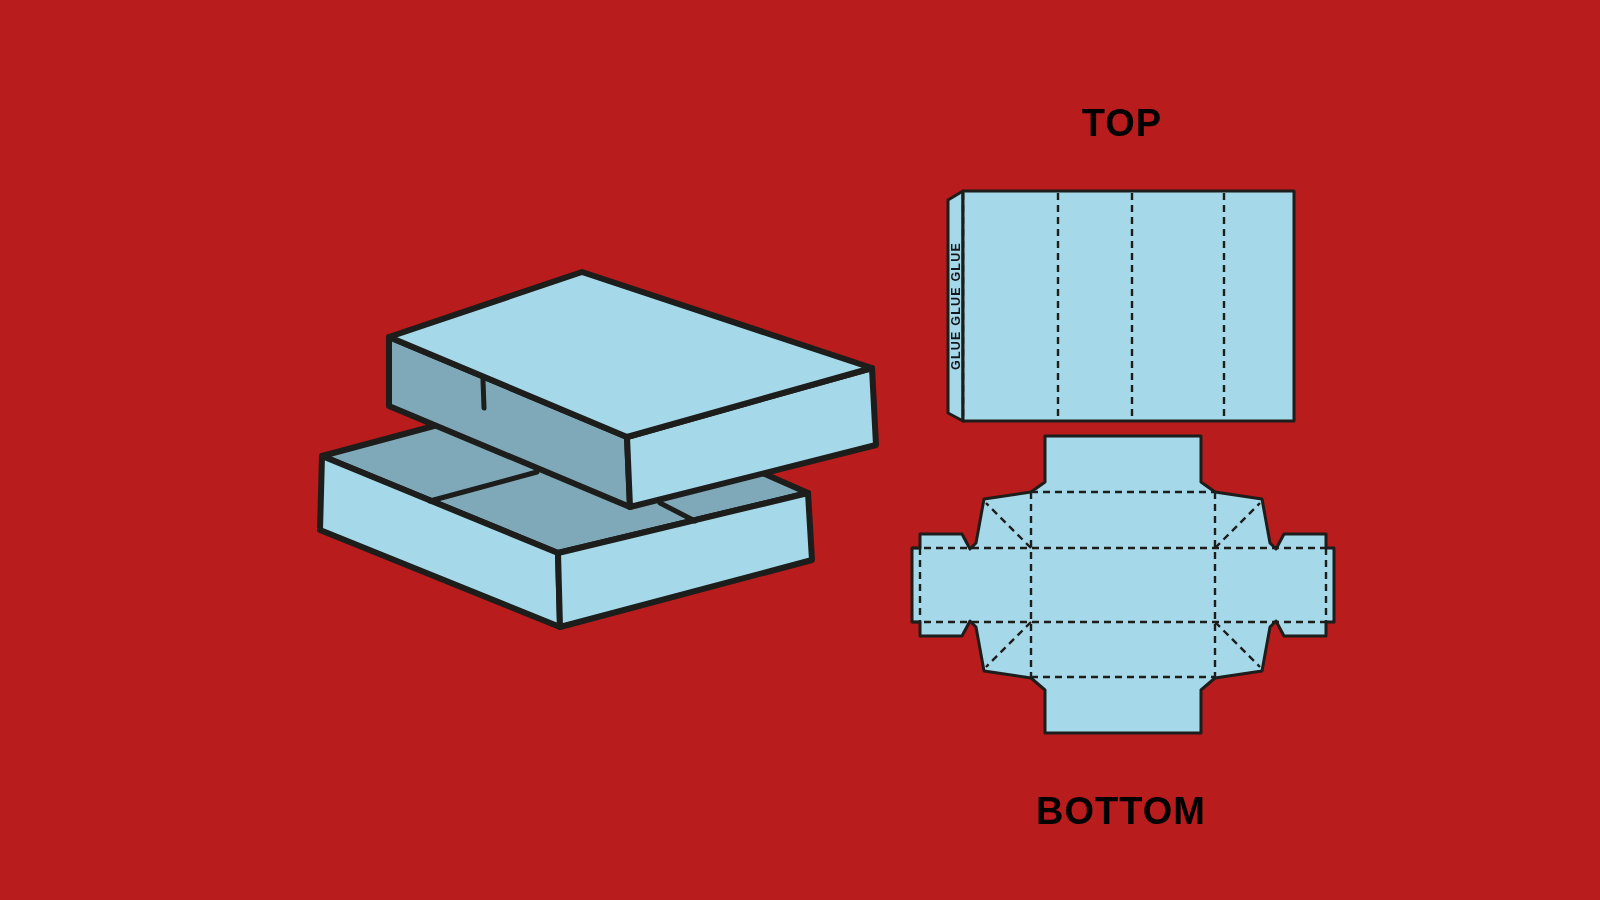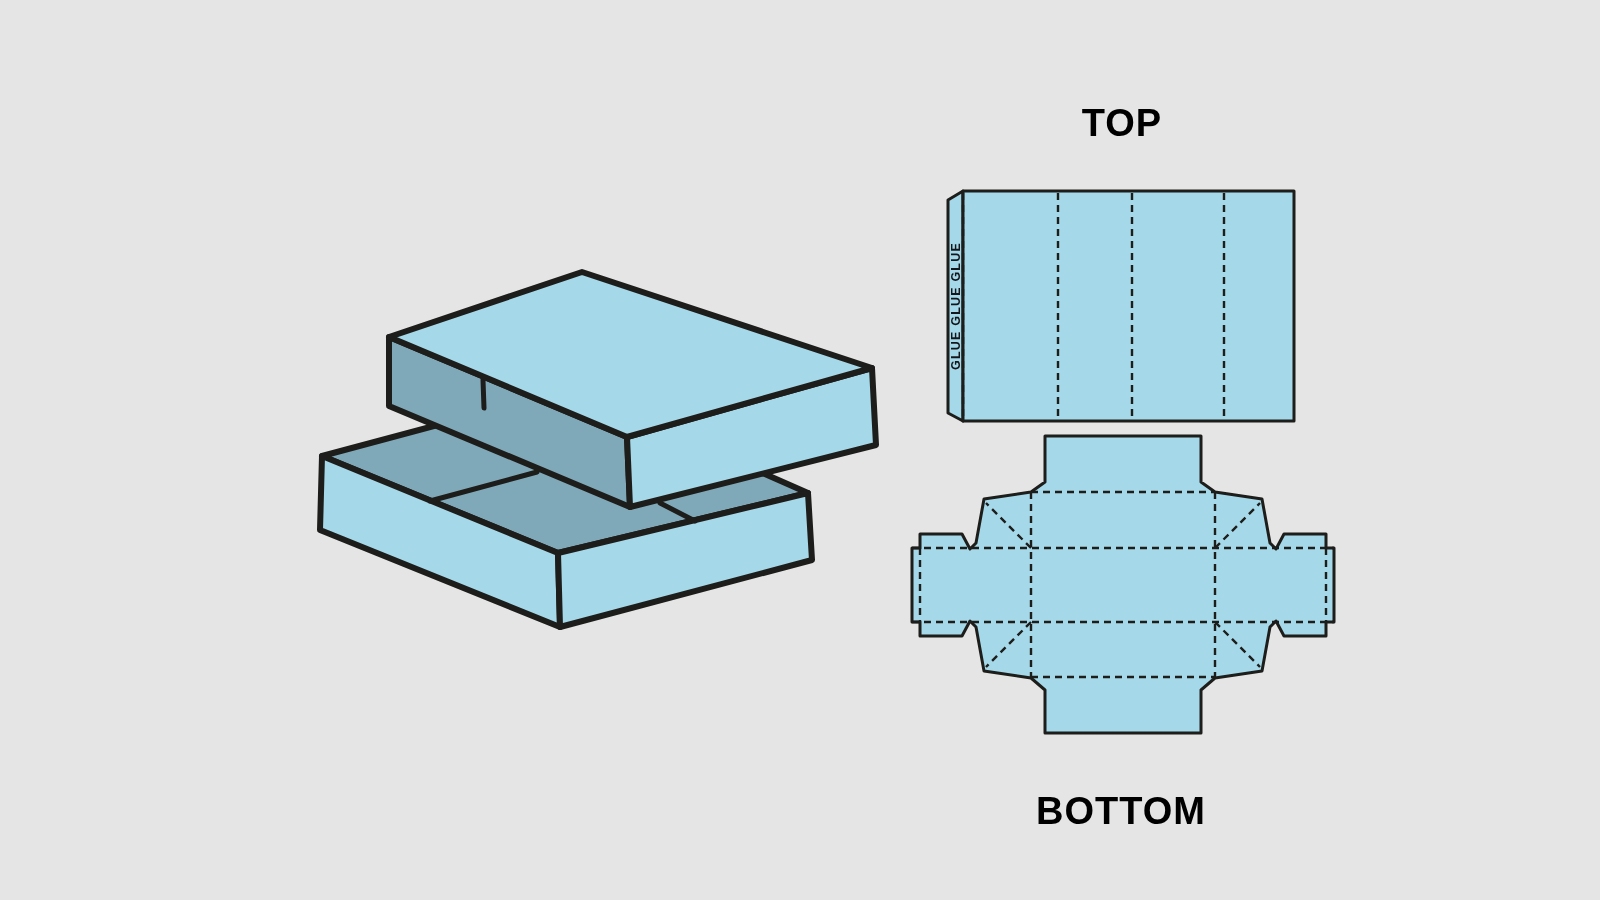--- a/index.html
+++ b/index.html
@@ -1,19 +1,19 @@
 <!DOCTYPE html>
 <html><head>
 <meta charset="utf-8">
 <style>
   html,body{margin:0;padding:0;background:#fff;}
   .canvas{
     position:relative;
     width:1600px;height:900px;
-    background:#e5e5e5;
+    background:#b91c1c;
     overflow:hidden;
     font-family:"Liberation Sans", sans-serif;
   }
   .figure-svg{position:absolute;left:0;top:0;}
   .section-label{
     font-family:"Liberation Sans", sans-serif;
     font-weight:bold;
     font-size:38px;
     letter-spacing:1px;
   }

